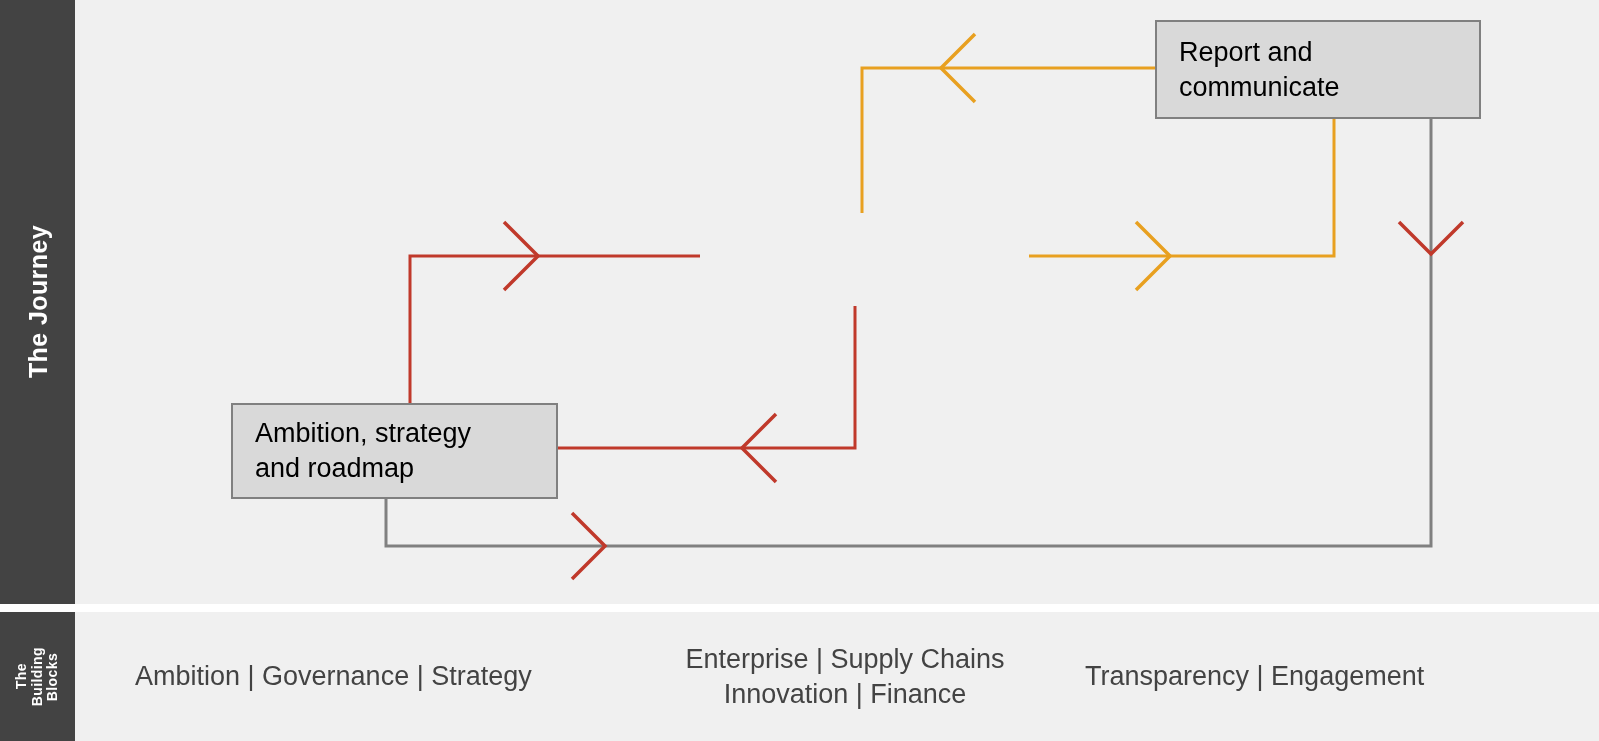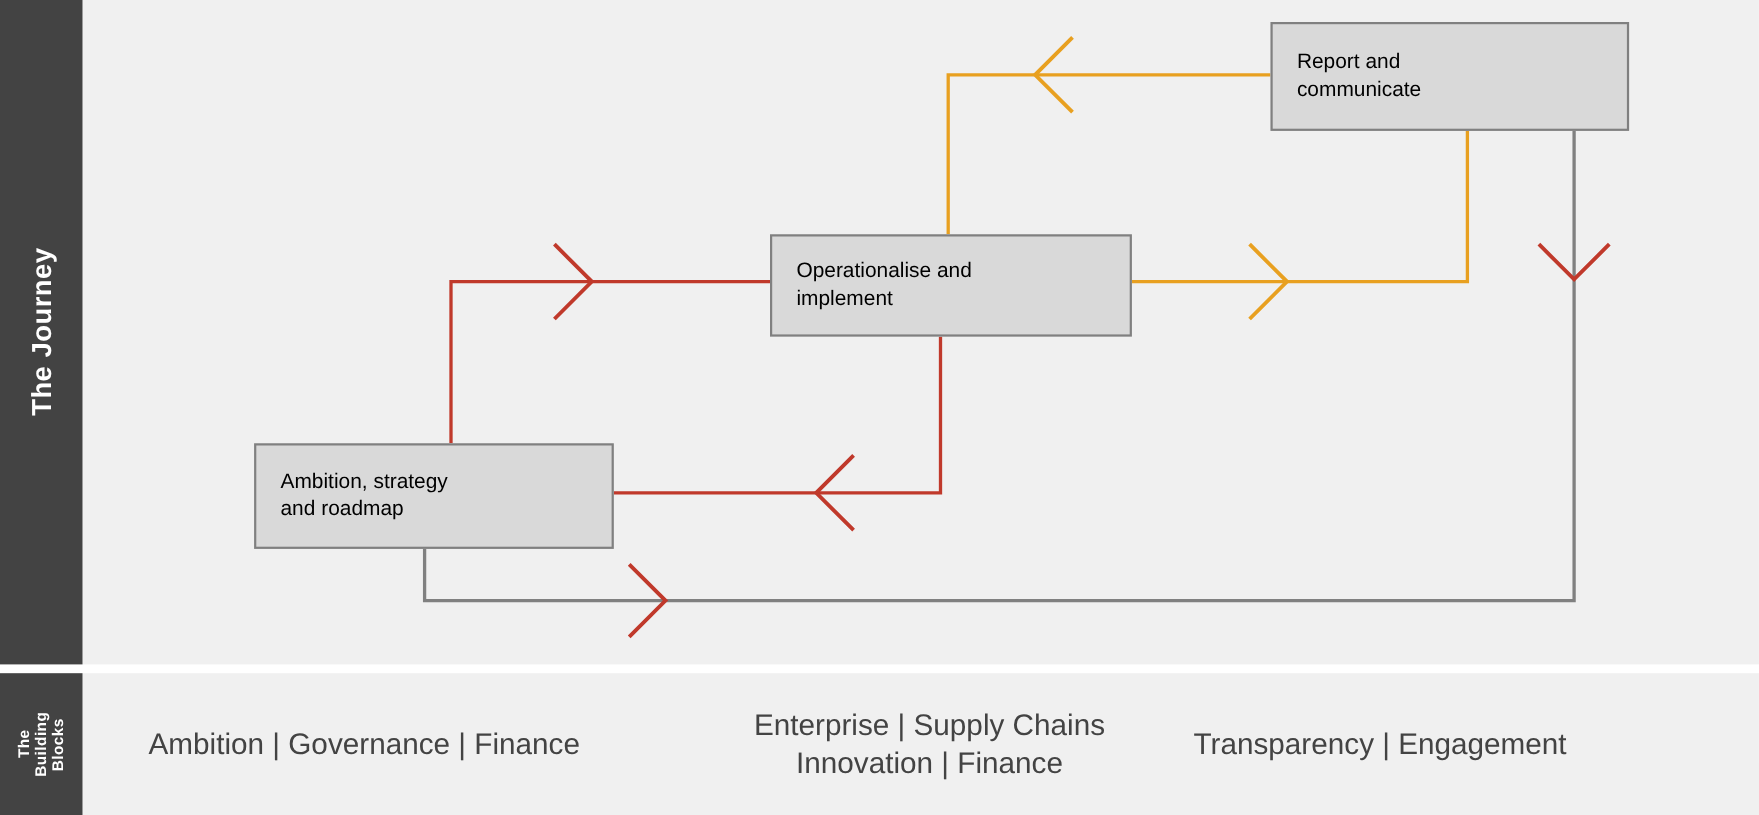--- a/index.html
+++ b/index.html
@@ -79,21 +79,21 @@
 
   
   .pbox {
     position: absolute;
     background: #d9d9d9;
     border: 2px solid #808080;
     box-sizing: border-box;
     display: flex;
     align-items: center;
     color: #000000;
-    font-size: 19px;
+    font-size: 27px;
     line-height: 1.28;
   }
   .pbox .pbox-label {
     padding-left: 22px;
     padding-right: 12px;
     white-space: pre-line;
   }
   #box-baseline       { left: 231px; top: 403px; width: 327px; height: 96px; }
   #box-operationalise { left: 700px; top: 213px; width: 329px; height: 93px; }
   #box-report         { left: 1155px; top: 20px;  width: 326px; height: 99px; }
@@ -162,30 +162,26 @@
       <polyline points="975,34 941,68 975,102" fill="none" stroke="#e8a020" stroke-width="3.5"></polyline>
     </g>
 
   </svg>
 
   <div class="pbox" id="box-baseline">
     <span class="pbox-label">Ambition, strategy
 and roadmap</span>
   </div>
 
-  <div class="pbox" id="box-operationalise">
-    <span class="pbox-label">Operationalise and
-implement</span>
-  </div>
 
   <div class="pbox" id="box-report">
     <span class="pbox-label">Report and
 communicate</span>
   </div>
 
   <div id="panel-blocks-content" style="position:absolute;left:75px;top:612px;width:1524px;height:129px;">
-    <div class="bb-col" id="bb-col-0">Ambition | Governance | Finance</div>
+    <div class="bb-col" id="bb-col-0">Ambition | Governance | Strategy</div>
     <div class="bb-col" id="bb-col-2">Transparency | Engagement</div>
     <div class="bb-col" id="bb-col-1">Enterprise | Supply Chains
 Innovation | Finance</div>
   </div>
 
 </div>
 
 </body></html>

